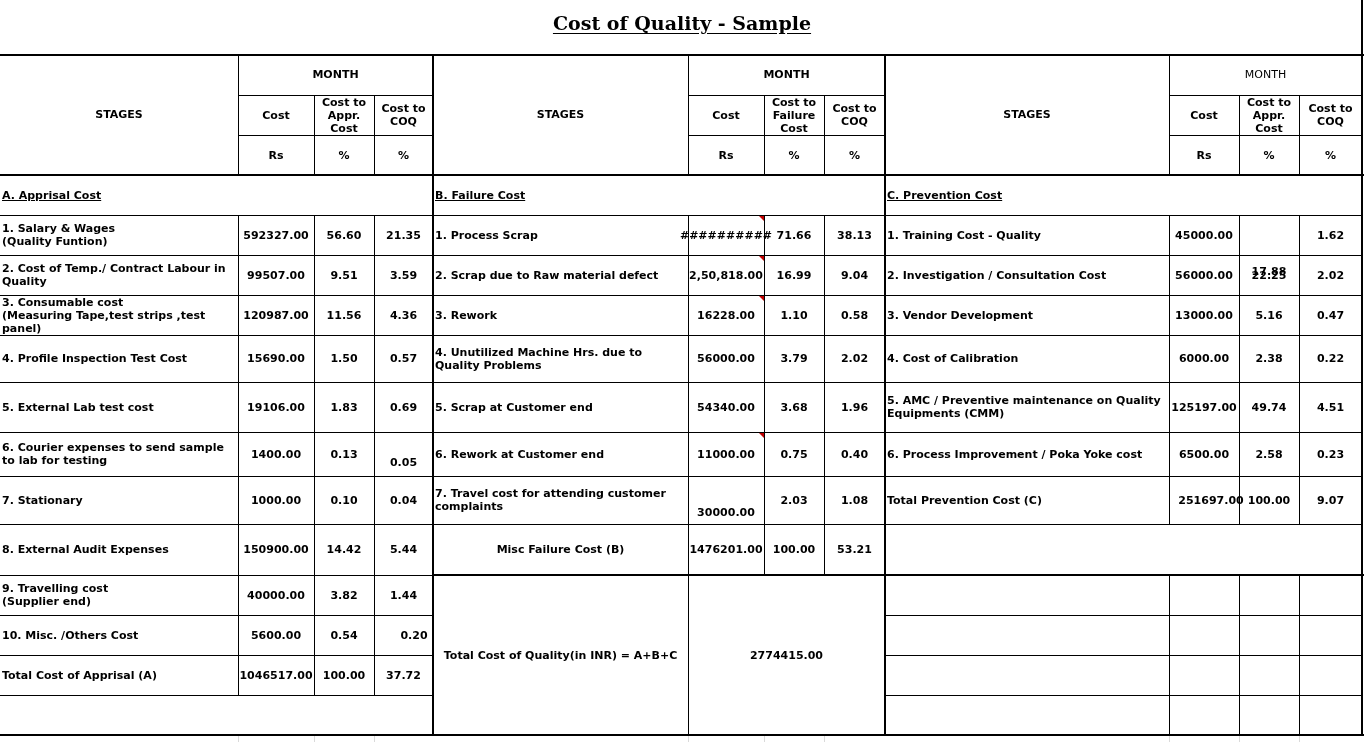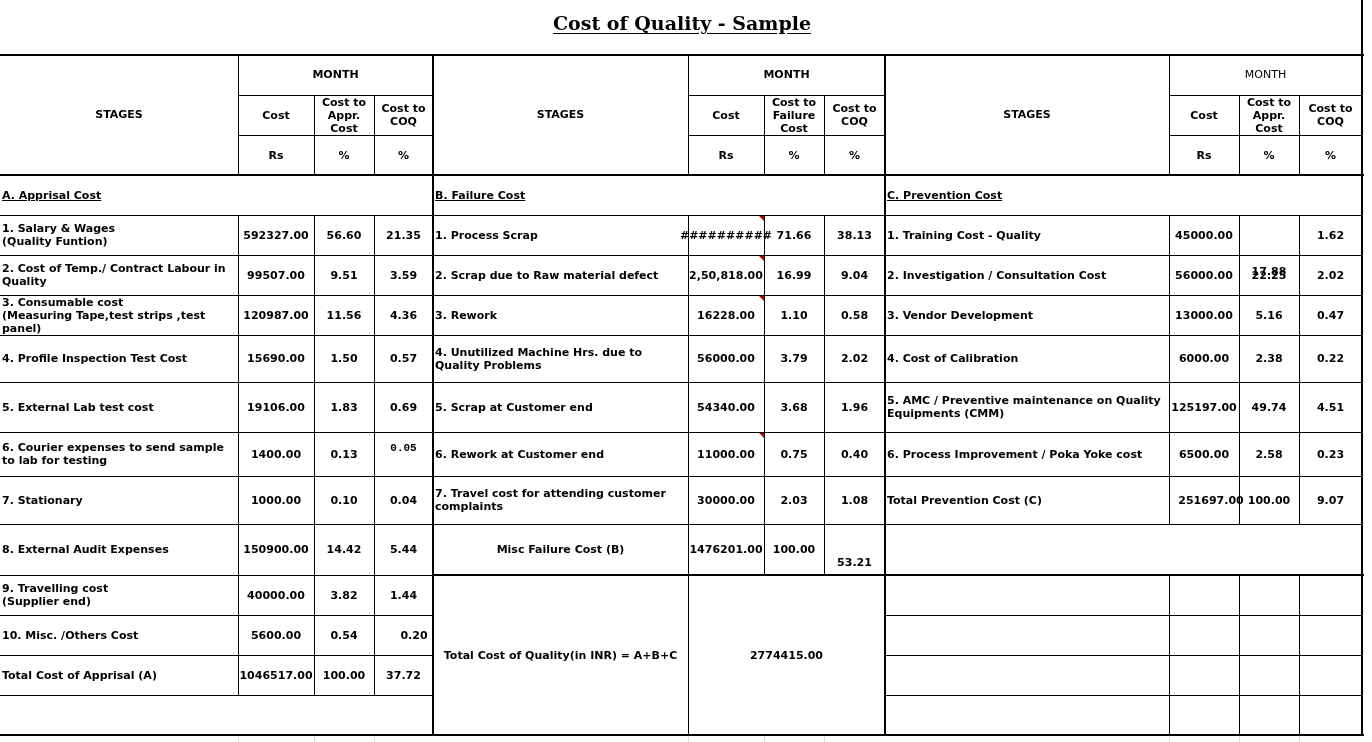--- a/index.html
+++ b/index.html
@@ -81,21 +81,21 @@
     <div class="cell c" style="left: 238px; top: 335px; width: 76px; height: 47px; white-space: pre-line;">15690.00</div>
     <div class="cell c" style="left: 314px; top: 335px; width: 60px; height: 47px; white-space: pre-line;">1.50</div>
     <div class="cell c" style="left: 374px; top: 335px; width: 59px; height: 47px; white-space: pre-line;">0.57</div>
     <div class="cell l" style="left: 0px; top: 382px; width: 238px; height: 50px; white-space: pre-line;">5. External Lab test cost</div>
     <div class="cell c" style="left: 238px; top: 382px; width: 76px; height: 50px; white-space: pre-line;">19106.00</div>
     <div class="cell c" style="left: 314px; top: 382px; width: 60px; height: 50px; white-space: pre-line;">1.83</div>
     <div class="cell c" style="left: 374px; top: 382px; width: 59px; height: 50px; white-space: pre-line;">0.69</div>
     <div class="cell l" style="left: 0px; top: 432px; width: 238px; height: 44px; white-space: pre-line;">6. Courier expenses to send sample to lab for testing</div>
     <div class="cell c" style="left: 238px; top: 432px; width: 76px; height: 44px; white-space: pre-line;">1400.00</div>
     <div class="cell c" style="left: 314px; top: 432px; width: 60px; height: 44px; white-space: pre-line;">0.13</div>
-    <div class="cell c" style="left: 374px; top: 426px; width: 59px; height: 44px; white-space: pre-line; font-family: Liberation Mono, monospace;">0.05</div>
+    <div class="cell c" style="left: 374px; top: 440px; width: 59px; height: 44px; white-space: pre-line;">0.05</div>
     <div class="cell l" style="left: 0px; top: 476px; width: 238px; height: 48px; white-space: pre-line;">7. Stationary</div>
     <div class="cell c" style="left: 238px; top: 476px; width: 76px; height: 48px; white-space: pre-line;">1000.00</div>
     <div class="cell c" style="left: 314px; top: 476px; width: 60px; height: 48px; white-space: pre-line;">0.10</div>
     <div class="cell c" style="left: 374px; top: 476px; width: 59px; height: 48px; white-space: pre-line;">0.04</div>
     <div class="cell l" style="left: 0px; top: 524px; width: 238px; height: 51px; white-space: pre-line;">8. External Audit Expenses</div>
     <div class="cell c" style="left: 238px; top: 524px; width: 76px; height: 51px; white-space: pre-line;">150900.00</div>
     <div class="cell c" style="left: 314px; top: 524px; width: 60px; height: 51px; white-space: pre-line; text-align: center;">14.42</div>
     <div class="cell c" style="left: 374px; top: 524px; width: 59px; height: 51px; white-space: pre-line;">5.44</div>
     <div class="cell l" style="left: 0px; top: 575px; width: 238px; height: 40px; white-space: pre-line;">9. Travelling cost
 (Supplier end)</div>
@@ -133,27 +133,27 @@
     <div class="cell l" style="left: 433px; top: 382px; width: 255px; height: 50px; white-space: pre-line;">5. Scrap at Customer end</div>
     <div class="cell c" style="left: 688px; top: 382px; width: 76px; height: 50px; white-space: pre-line;">54340.00</div>
     <div class="cell c" style="left: 764px; top: 382px; width: 60px; height: 50px; white-space: pre-line;">3.68</div>
     <div class="cell c" style="left: 824px; top: 382px; width: 61px; height: 50px; white-space: pre-line;">1.96</div>
     <div class="cell l" style="left: 433px; top: 432px; width: 255px; height: 44px; white-space: pre-line;">6. Rework at Customer end</div>
     <div class="cell c" style="left: 688px; top: 432px; width: 76px; height: 44px; white-space: pre-line;">11000.00</div>
     <div class="cell c" style="left: 764px; top: 432px; width: 60px; height: 44px; white-space: pre-line;">0.75</div>
     <div class="cell c" style="left: 824px; top: 432px; width: 61px; height: 44px; white-space: pre-line;">0.40</div>
     <div class="comment-tri" style="left: 758px; top: 432px;"></div>
     <div class="cell l" style="left: 433px; top: 476px; width: 255px; height: 48px; white-space: pre-line;">7. Travel cost for attending customer complaints</div>
-    <div class="cell c" style="left: 688px; top: 476px; width: 76px; height: 48px; white-space: pre-line;">30000.00</div>
+    <div class="cell c" style="left: 688px; top: 488px; width: 76px; height: 48px; white-space: pre-line;">30000.00</div>
     <div class="cell c" style="left: 764px; top: 476px; width: 60px; height: 48px; white-space: pre-line;">2.03</div>
     <div class="cell c" style="left: 824px; top: 476px; width: 61px; height: 48px; white-space: pre-line;">1.08</div>
     <div class="cell c" style="left: 433px; top: 524px; width: 255px; height: 51px; white-space: pre-line;">Misc Failure Cost (B)</div>
     <div class="cell c" style="left: 688px; top: 524px; width: 76px; height: 51px; white-space: pre-line;">1476201.00</div>
     <div class="cell c" style="left: 764px; top: 524px; width: 60px; height: 51px; white-space: pre-line;">100.00</div>
-    <div class="cell c" style="left: 824px; top: 524px; width: 61px; height: 51px; white-space: pre-line; margin-top: 13px;">53.21</div>
+    <div class="cell c" style="left: 824px; top: 524px; width: 61px; height: 51px; white-space: pre-line;">53.21</div>
     <div class="cell c" style="left: 433px; top: 575px; width: 255px; height: 160px; white-space: pre-line;">Total Cost of Quality(in INR) = A+B+C</div>
     <div class="cell c" style="left: 688px; top: 575px; width: 197px; height: 160px; white-space: pre-line;">2774415.00</div>
     <div class="cell l" style="left: 885px; top: 215px; width: 284px; height: 40px; white-space: pre-line;">1. Training Cost - Quality</div>
     <div class="cell c" style="left: 1169px; top: 215px; width: 70px; height: 40px; white-space: pre-line;">45000.00</div>
     <div class="cell c" style="left: 1239px; top: 215px; width: 60px; height: 40px; white-space: pre-line; margin-top: 36px;">17.88</div>
     <div class="cell c" style="left: 1299px; top: 215px; width: 63px; height: 40px; white-space: pre-line;">1.62</div>
     <div class="cell l" style="left: 885px; top: 255px; width: 284px; height: 40px; white-space: pre-line;">2. Investigation / Consultation Cost</div>
     <div class="cell c" style="left: 1169px; top: 255px; width: 70px; height: 40px; white-space: pre-line;">56000.00</div>
     <div class="cell c" style="left: 1239px; top: 255px; width: 60px; height: 40px; white-space: pre-line;">22.25</div>
     <div class="cell c" style="left: 1299px; top: 255px; width: 63px; height: 40px; white-space: pre-line;">2.02</div>

